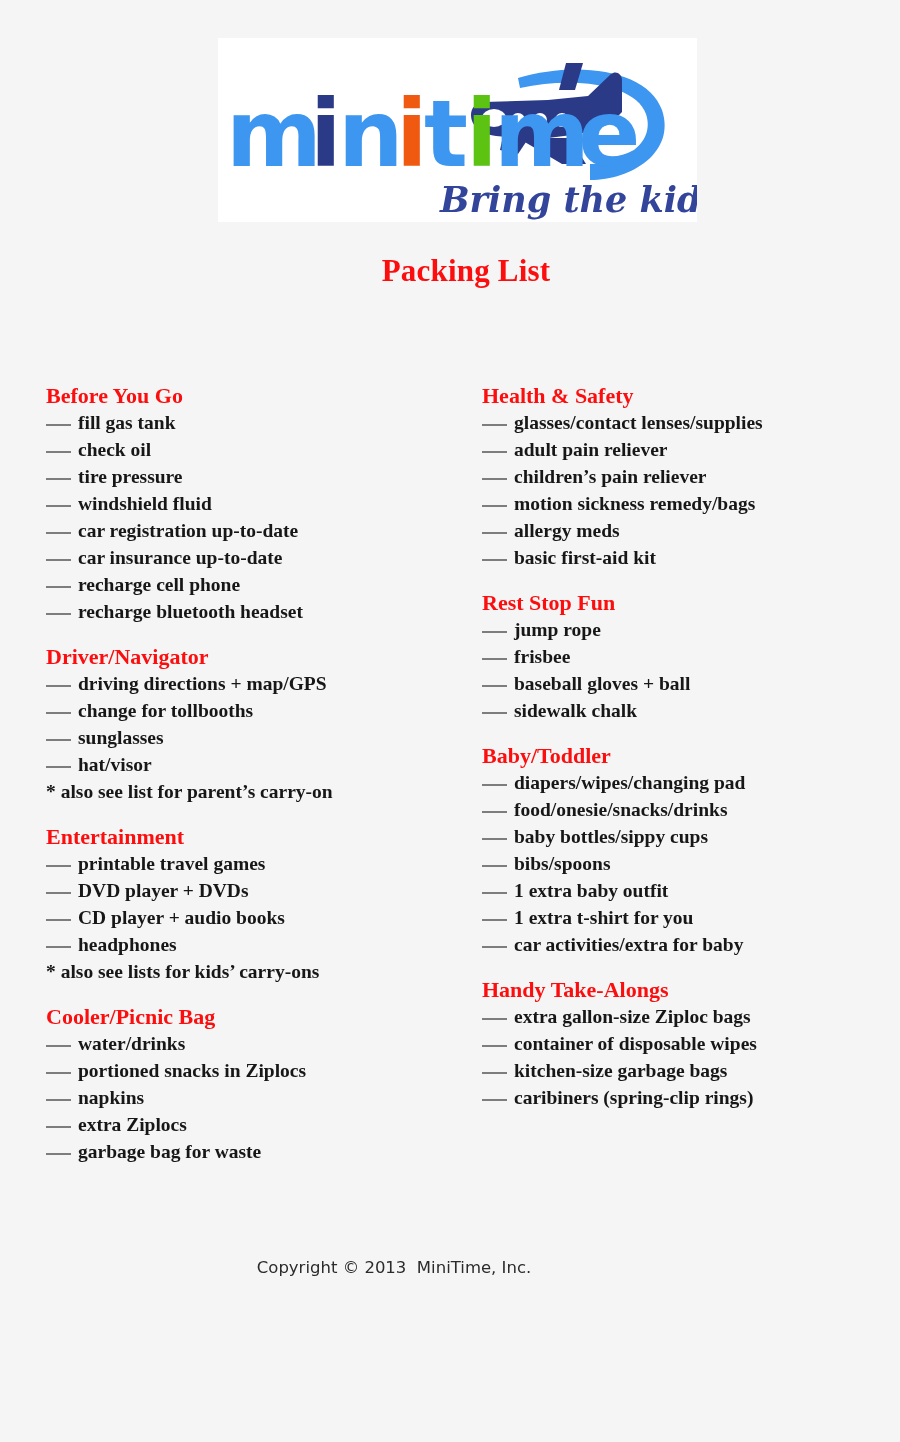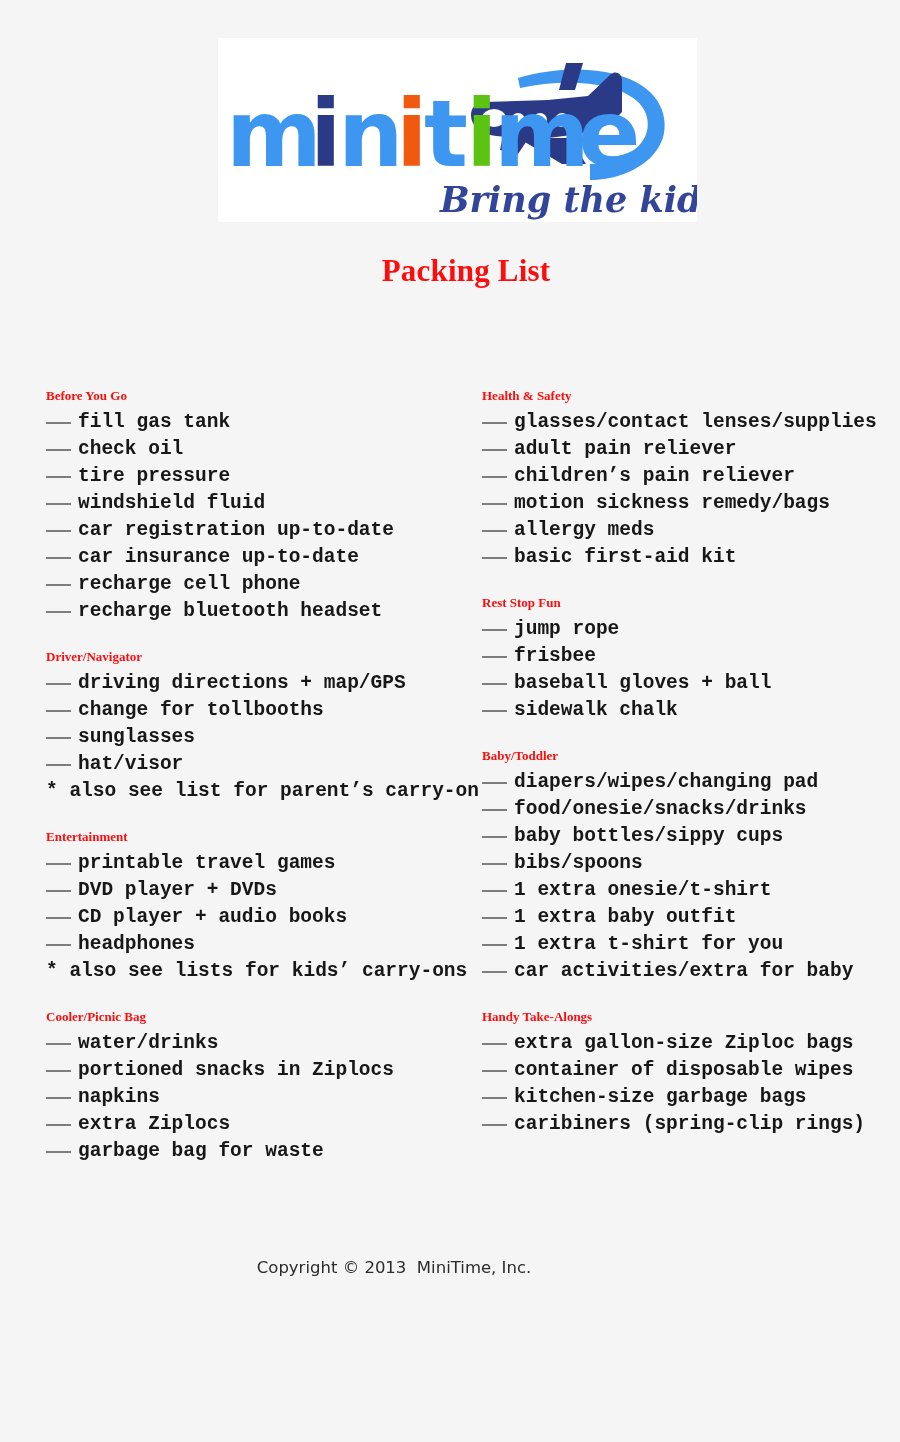--- a/index.html
+++ b/index.html
@@ -68,28 +68,28 @@
   }
   .col-left  { left: 46px;  width: 400px; }
   .col-right { left: 482px; width: 400px; }
 
   .section { margin-bottom: 18px; }
   .section:last-child { margin-bottom: 0; }
 
   .section-title {
     font-family: "Liberation Serif", serif;
     font-weight: bold;
-    font-size: 13px;
+    font-size: 22px;
     line-height: 27px;
     color: #fd0e0e;
     white-space: nowrap;
   }
 
   .item {
-    font-family: Liberation Mono, monospace;
+    font-family: Liberation Serif, serif;
     font-weight: bold;
     font-size: 19.5px;
     line-height: 27px;
     color: #171717;
     white-space: nowrap;
     display: block;
   }
   .blank {
     display: inline-block;
     width: 25px;
@@ -211,21 +211,20 @@
           <div class="item"><span class="blank"></span><span>frisbee</span></div>
           <div class="item"><span class="blank"></span><span>baseball gloves + ball</span></div>
           <div class="item"><span class="blank"></span><span>sidewalk chalk</span></div>
         </div>
         <div class="section">
           <div class="section-title">Baby/Toddler</div>
           <div class="item"><span class="blank"></span><span>diapers/wipes/changing pad</span></div>
           <div class="item"><span class="blank"></span><span>food/onesie/snacks/drinks</span></div>
           <div class="item"><span class="blank"></span><span>baby bottles/sippy cups</span></div>
           <div class="item"><span class="blank"></span><span>bibs/spoons</span></div>
-          <div class="item"><span class="blank"></span><span>1 extra onesie/t-shirt</span></div>
           <div class="item"><span class="blank"></span><span>1 extra baby outfit</span></div>
           <div class="item"><span class="blank"></span><span>1 extra t-shirt for you</span></div>
           <div class="item"><span class="blank"></span><span>car activities/extra for baby</span></div>
         </div>
         <div class="section">
           <div class="section-title">Handy Take-Alongs</div>
           <div class="item"><span class="blank"></span><span>extra gallon-size Ziploc bags</span></div>
           <div class="item"><span class="blank"></span><span>container of disposable wipes</span></div>
           <div class="item"><span class="blank"></span><span>kitchen-size garbage bags</span></div>
           <div class="item"><span class="blank"></span><span>caribiners (spring-clip rings)</span></div>

